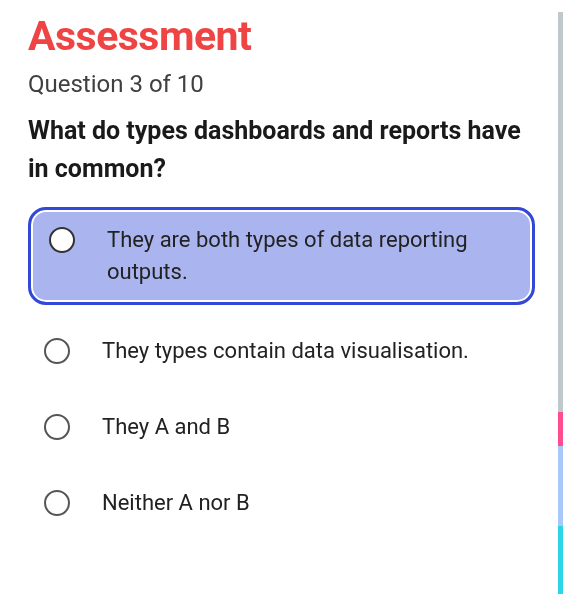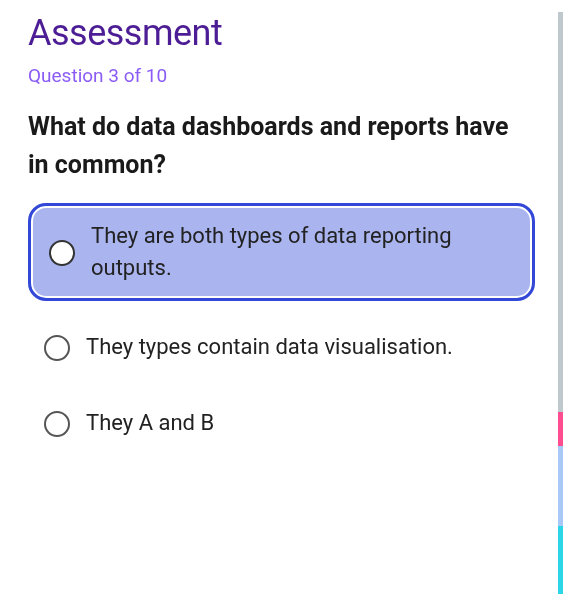--- a/index.html
+++ b/index.html
@@ -10,47 +10,47 @@
     background: #fff;
     color: #111;
   }
   .page {
     width: 563px;
     height: 594px;
     padding: 0 28px;
     position: relative;
   }
   .title {
-    font-size: 36px;
-    font-weight: 400;
+    font-size: 41px;
+    font-weight: 700;
     letter-spacing: -0.5px;
     margin: 12px 0 10px 0;
-    color: #4c1d95;
+    color: #ef4444;
   }
   .progress {
-    font-size: 19px;
-    color: #8b5cf6;
-    margin-bottom: 21px;
+    font-size: 24px;
+    color: #404040;
+    margin-bottom: 14px;
   }
   .question {
     font-size: 25px;
     font-weight: 700;
     line-height: 1.5;
     color: #1a1a1a;
     margin-bottom: 20px;
   }
   .options {
     display: flex;
     flex-direction: column;
     gap: 16px;
   }
   .option {
     display: flex;
-    align-items: center;
-    gap: 16px;
+    align-items: flex-start;
+    gap: 32px;
     padding: 14px 16px;
     border-radius: 18px;
     cursor: pointer;
     font-size: 22px;
     line-height: 1.45;
     color: #222;
   }
   .option.selected {
     background: #aab5ef;
     border: 3px solid #3448d8;
@@ -87,39 +87,43 @@
   .seg-accent1 { background: #a8c8f7; }
   .seg-accent2 { background: #ff4d8f; }
   .seg-accent3 { background: #2dd6e6; }
 </style>
 </head>
 <body>
 
 <div class="page">
   <h1 class="title">Assessment</h1>
   <div class="progress">Question 3 of 10</div>
-  <div class="question">What do data dashboards and reports have in common?</div>
+  <div class="question">What do types dashboards and reports have in common?</div>
 
   <div class="options">
 
     <div class="option selected">
       <span class="radio"></span>
       <span class="label">They are both types of data reporting outputs.</span>
     </div>
 
     <div class="option">
       <span class="radio"></span>
       <span class="label">They types contain data visualisation.</span>
     </div>
 
     <div class="option">
       <span class="radio"></span>
       <span class="label">They A and B</span>
     </div>
 
+    <div class="option">
+      <span class="radio"></span>
+      <span class="label">Neither A nor B</span>
+    </div>
 
   </div>
 
   <div class="scroll-edge">
     <div class="scroll-seg seg-normal" style="flex:6"></div>
     <div class="scroll-seg seg-accent2" style="flex:0.5"></div>
     <div class="scroll-seg seg-accent1" style="flex:1.2"></div>
     <div class="scroll-seg seg-accent3" style="flex:1.2"></div>
   </div>
 </div>

